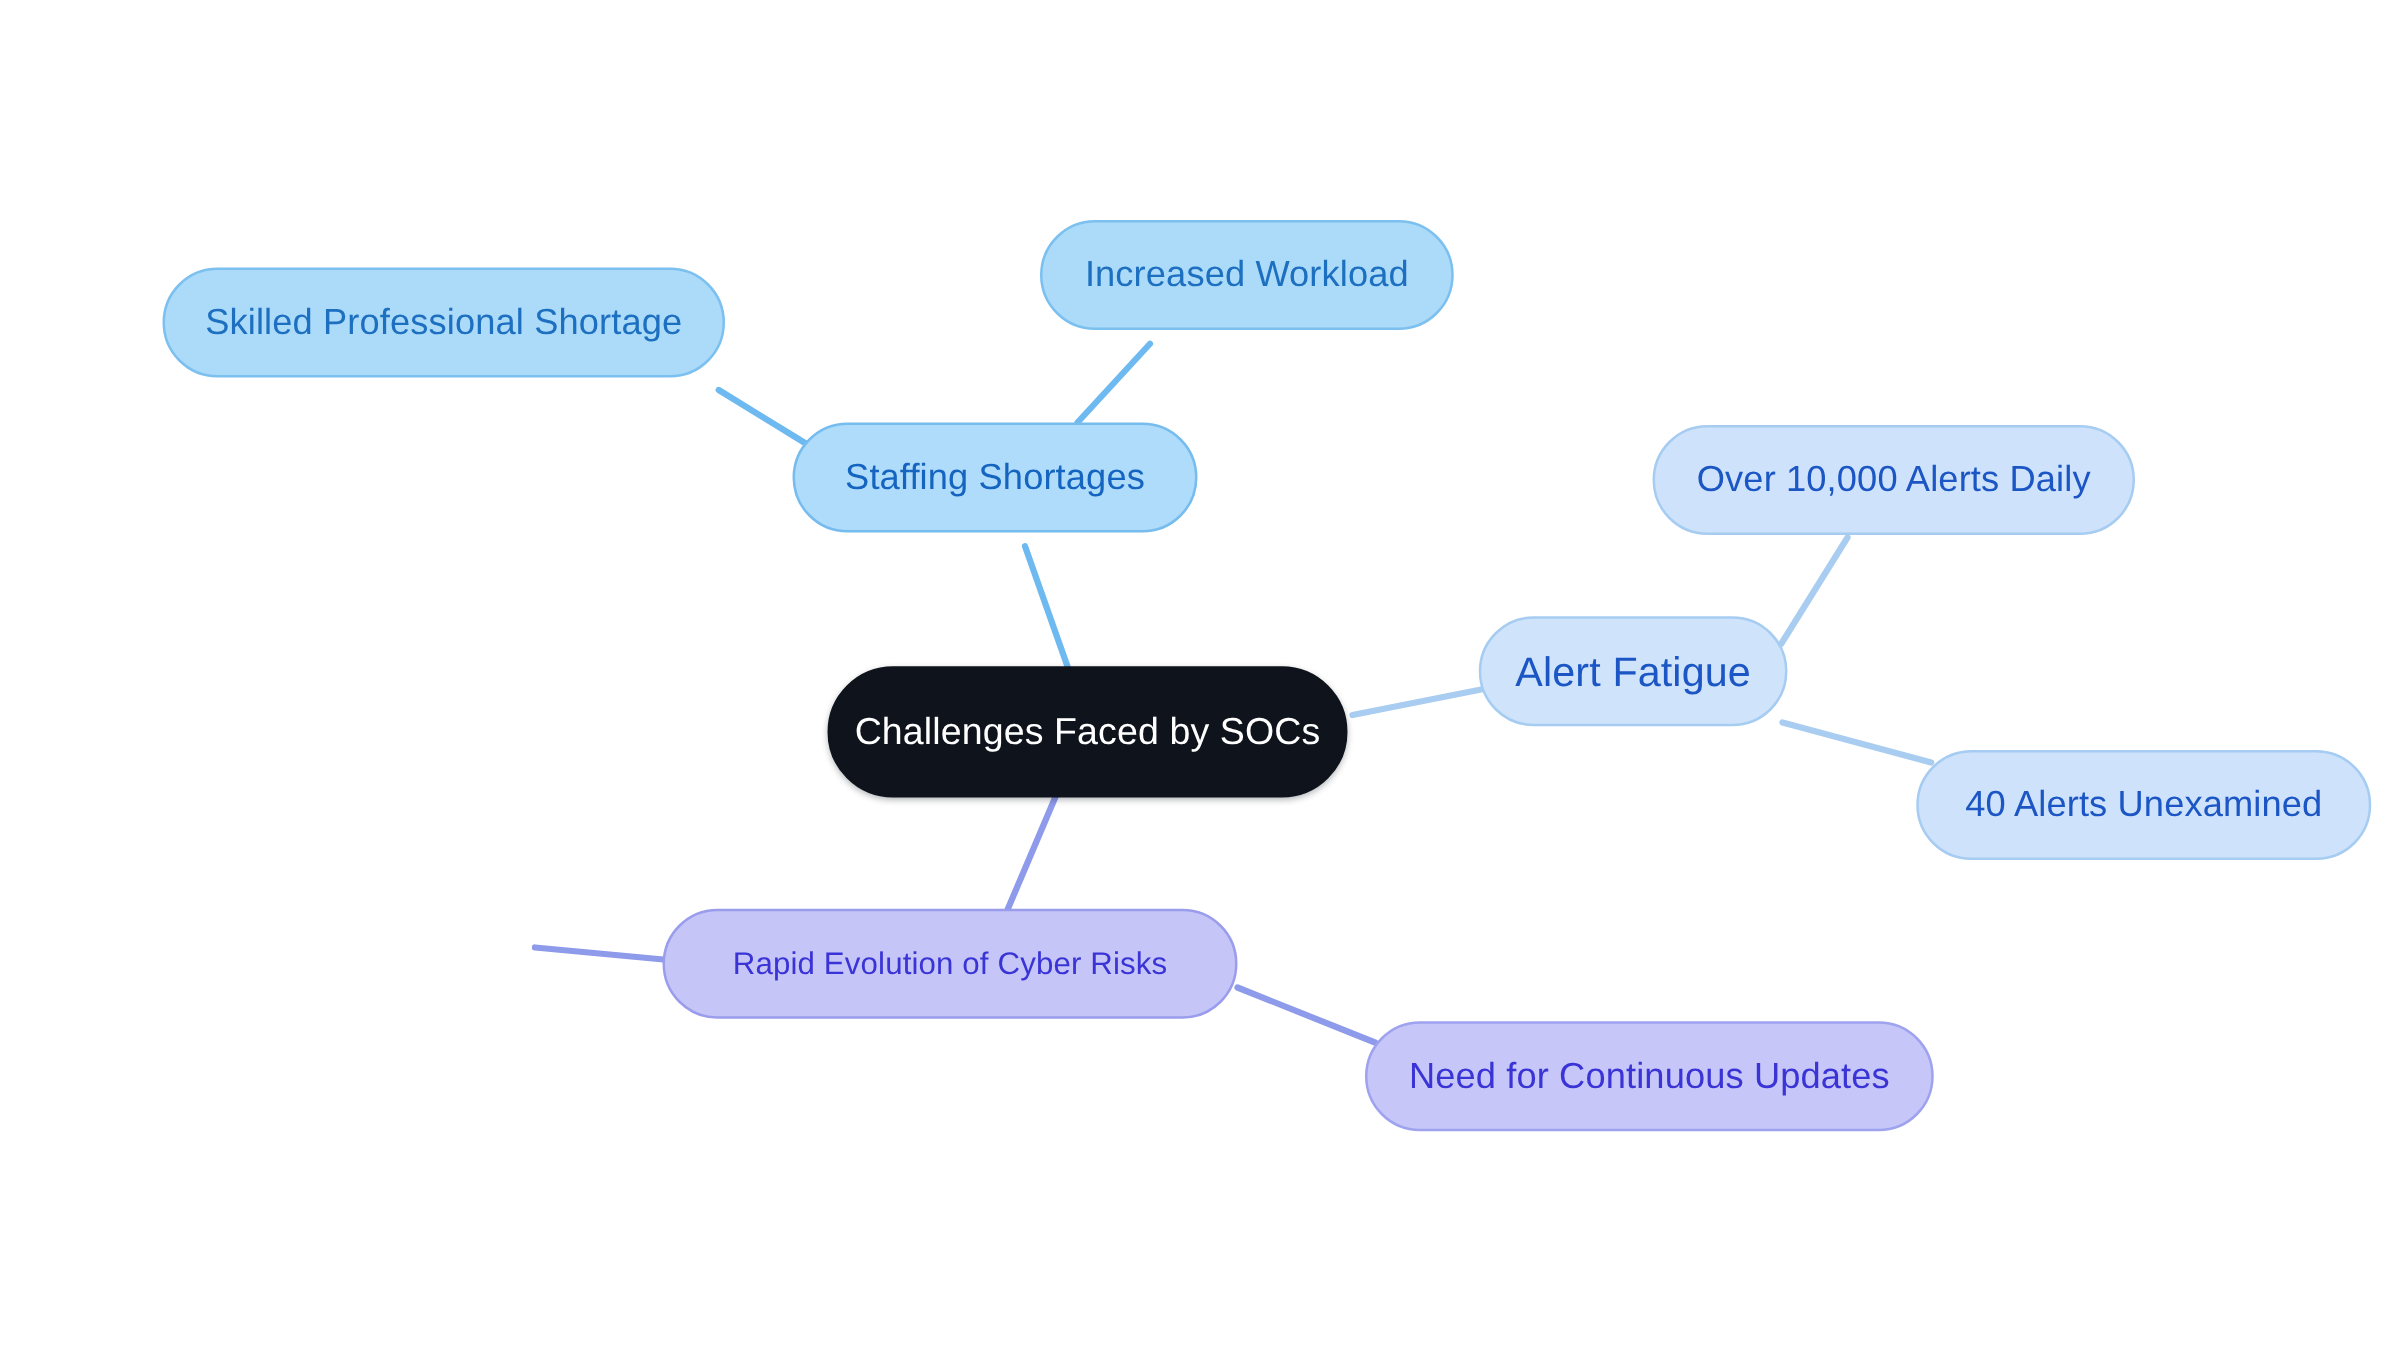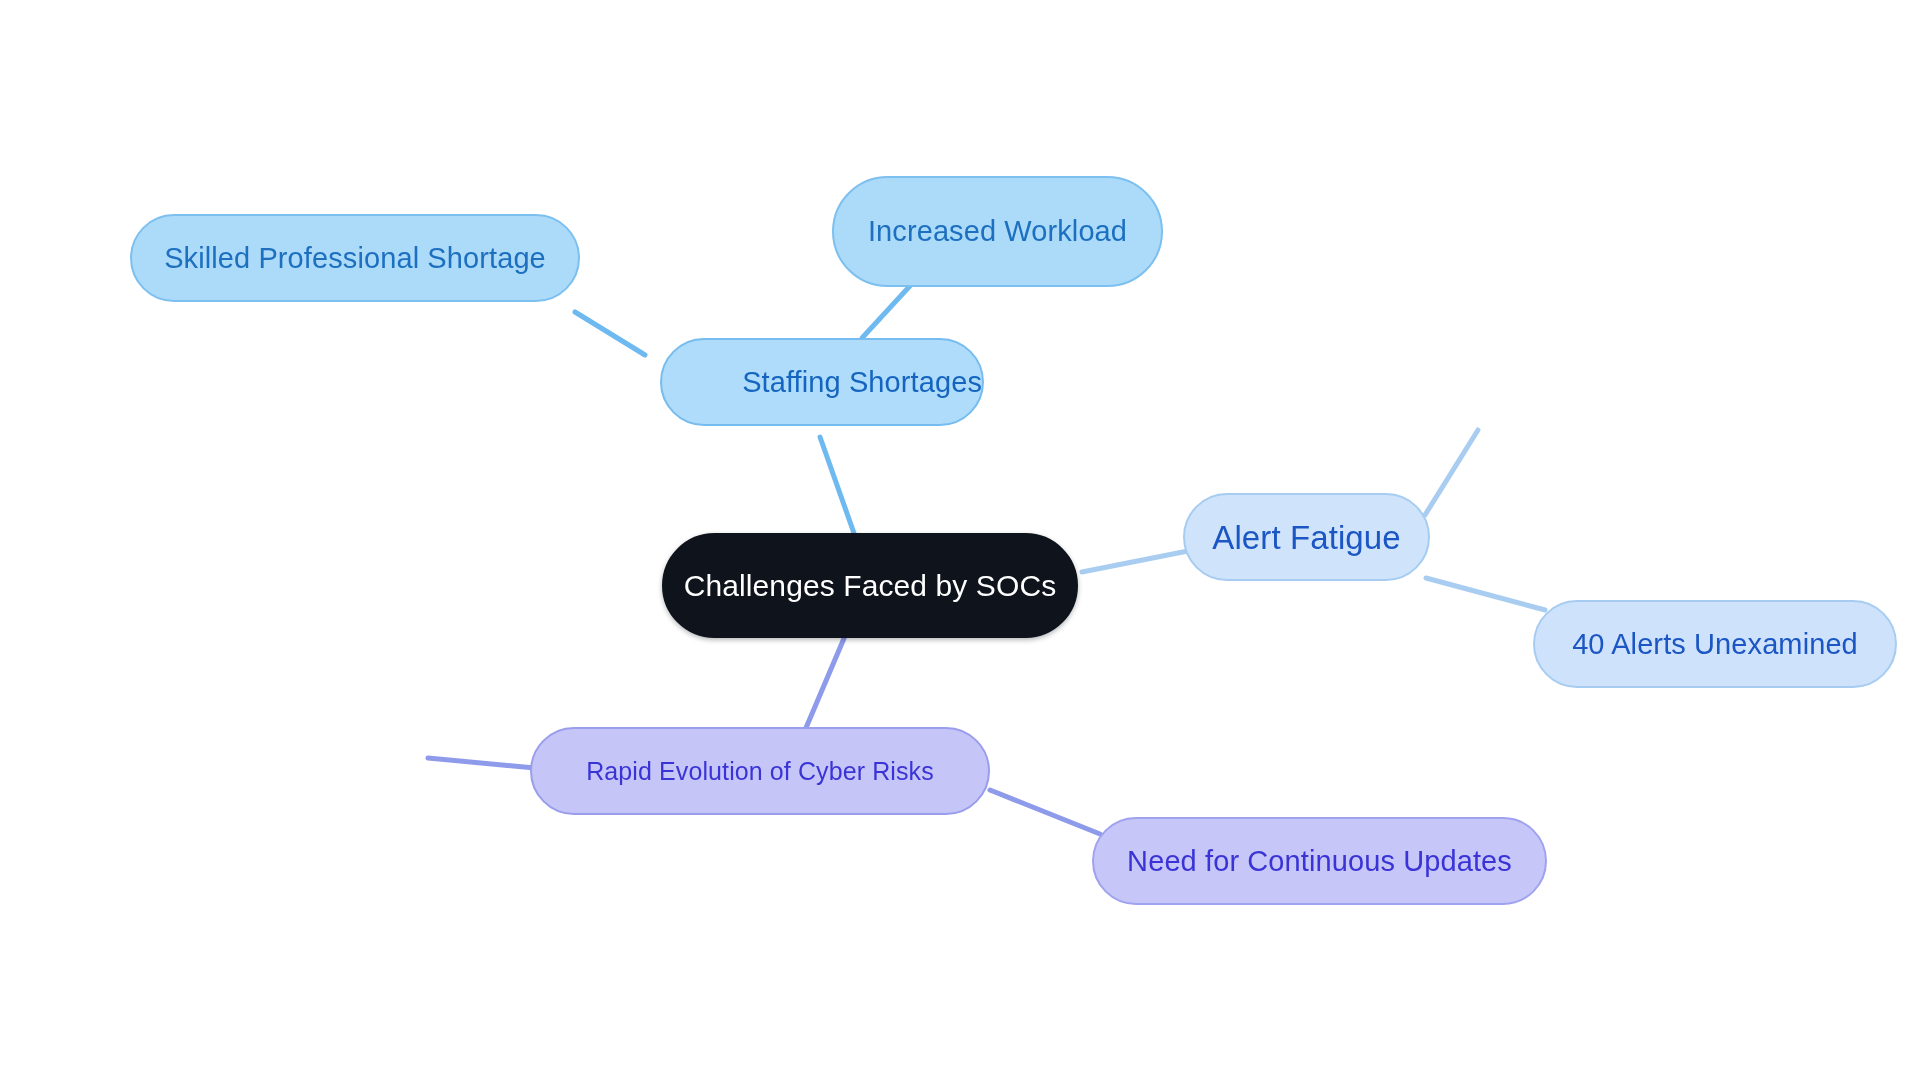--- a/index.html
+++ b/index.html
@@ -111,36 +111,39 @@
 
     <line x1="535" y1="768" x2="428" y2="758" stroke="#8E9AEA" stroke-width="5" stroke-linecap="round"></line>
 
     <line x1="990" y1="790" x2="1100" y2="834" stroke="#8E9AEA" stroke-width="5" stroke-linecap="round"></line>
   </svg>
 
   <div class="node node-root" style="left:662px; top:533px; width:416px; height:105px;">
     <span class="node-label">Challenges Faced by SOCs</span>
   </div>
 
-  <div class="node node-branch-blue" style="left:660px; top:338px; width:324px; height:88px;justify-content:flex-end;">
+  <div class="node node-branch-blue" style="left:634px; top:338px; width:324px; height:88px;">
     <span class="node-label">Staffing Shortages</span>
   </div>
 
   <div class="node node-leaf-blue" style="left:130px; top:214px; width:450px; height:88px;">
     <span class="node-label">Skilled Professional Shortage</span>
   </div>
 
-  <div class="node node-leaf-blue" style="left:832px; top:176px; width:331px; height:111px;">
+  <div class="node node-leaf-blue" style="left:832px; top:176px; width:331px; height:88px;">
     <span class="node-label">Increased Workload</span>
   </div>
 
   <div class="node node-branch-paleblue" style="left:1183px; top:493px; width:247px; height:88px;">
     <span class="node-label">Alert Fatigue</span>
   </div>
 
+  <div class="node node-leaf-paleblue" style="left:1322px; top:340px; width:386px; height:88px;">
+    <span class="node-label">Over 10,000 Alerts Daily</span>
+  </div>
 
   <div class="node node-leaf-paleblue" style="left:1533px; top:600px; width:364px; height:88px;">
     <span class="node-label">40 Alerts Unexamined</span>
   </div>
 
   <div class="node node-branch-purple" style="left:530px; top:727px; width:460px; height:88px;">
     <span class="node-label">Rapid Evolution of Cyber Risks</span>
   </div>
 
 

